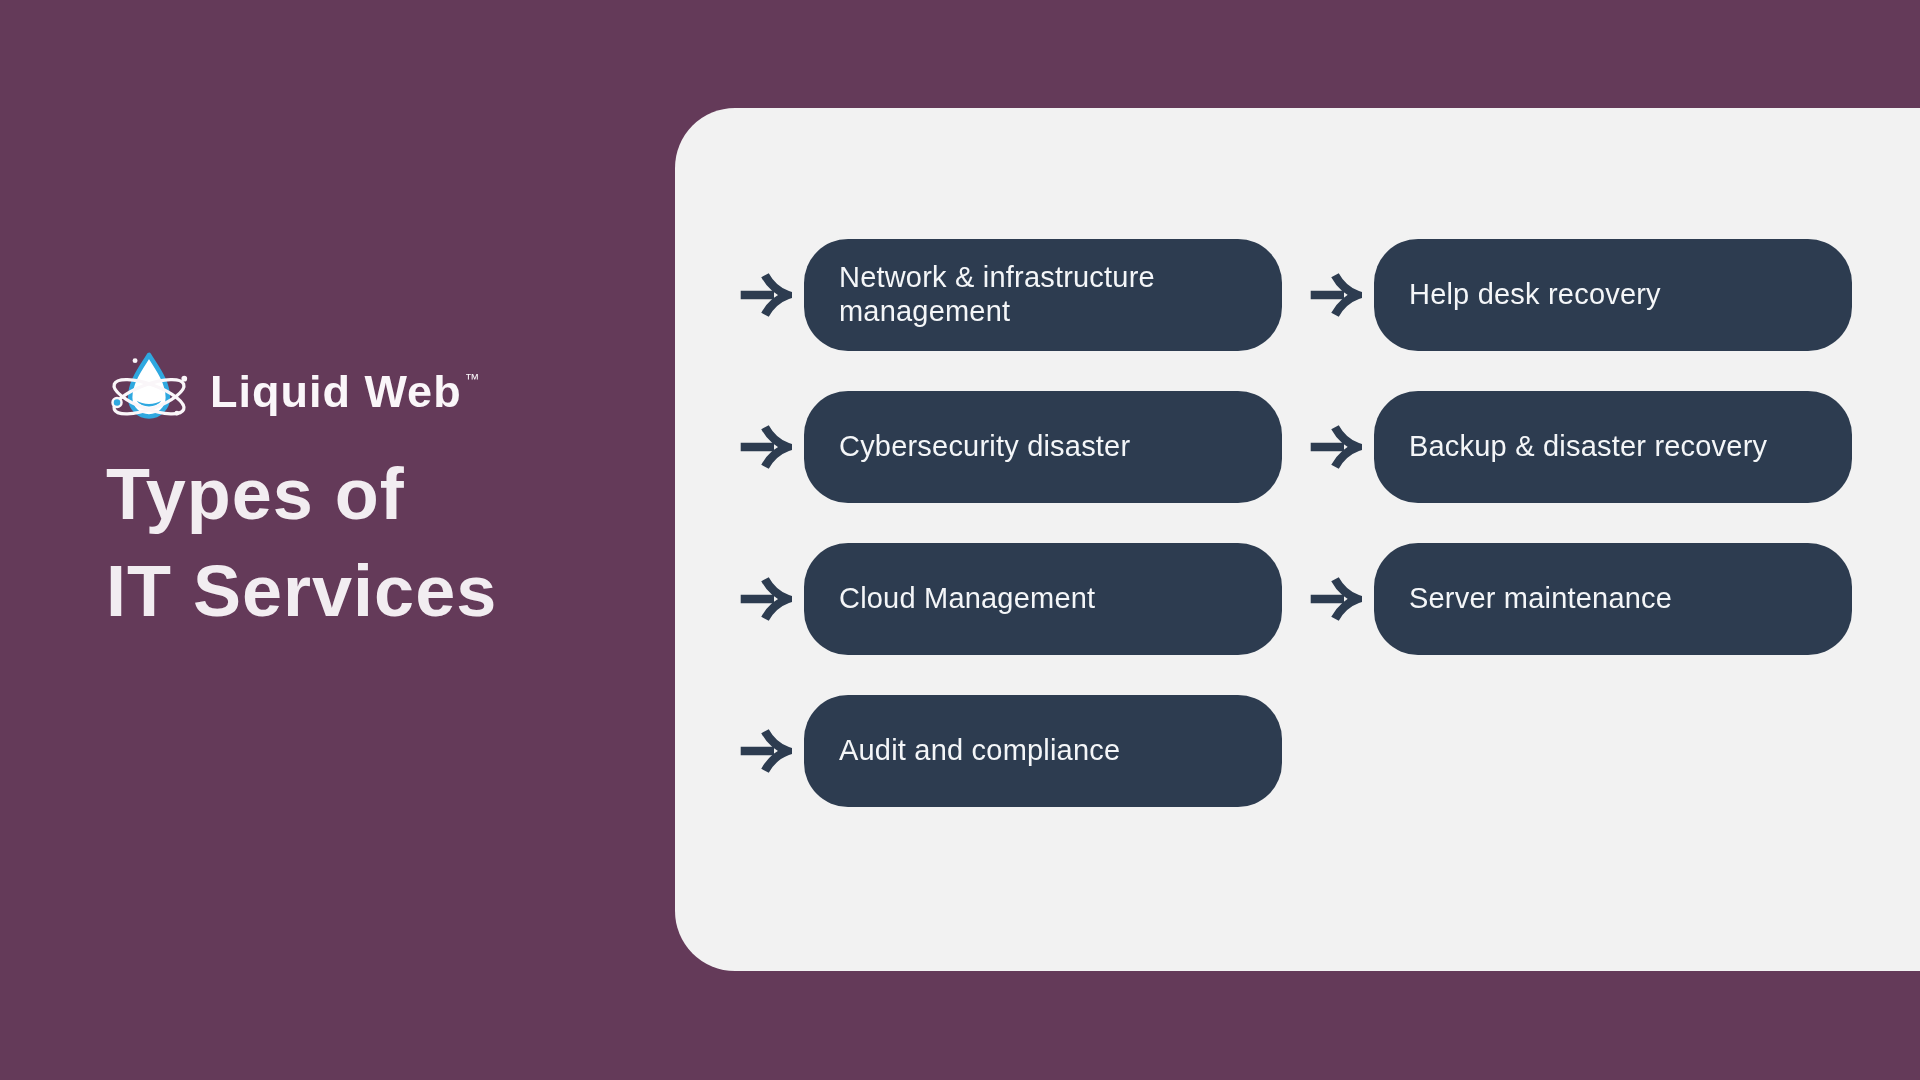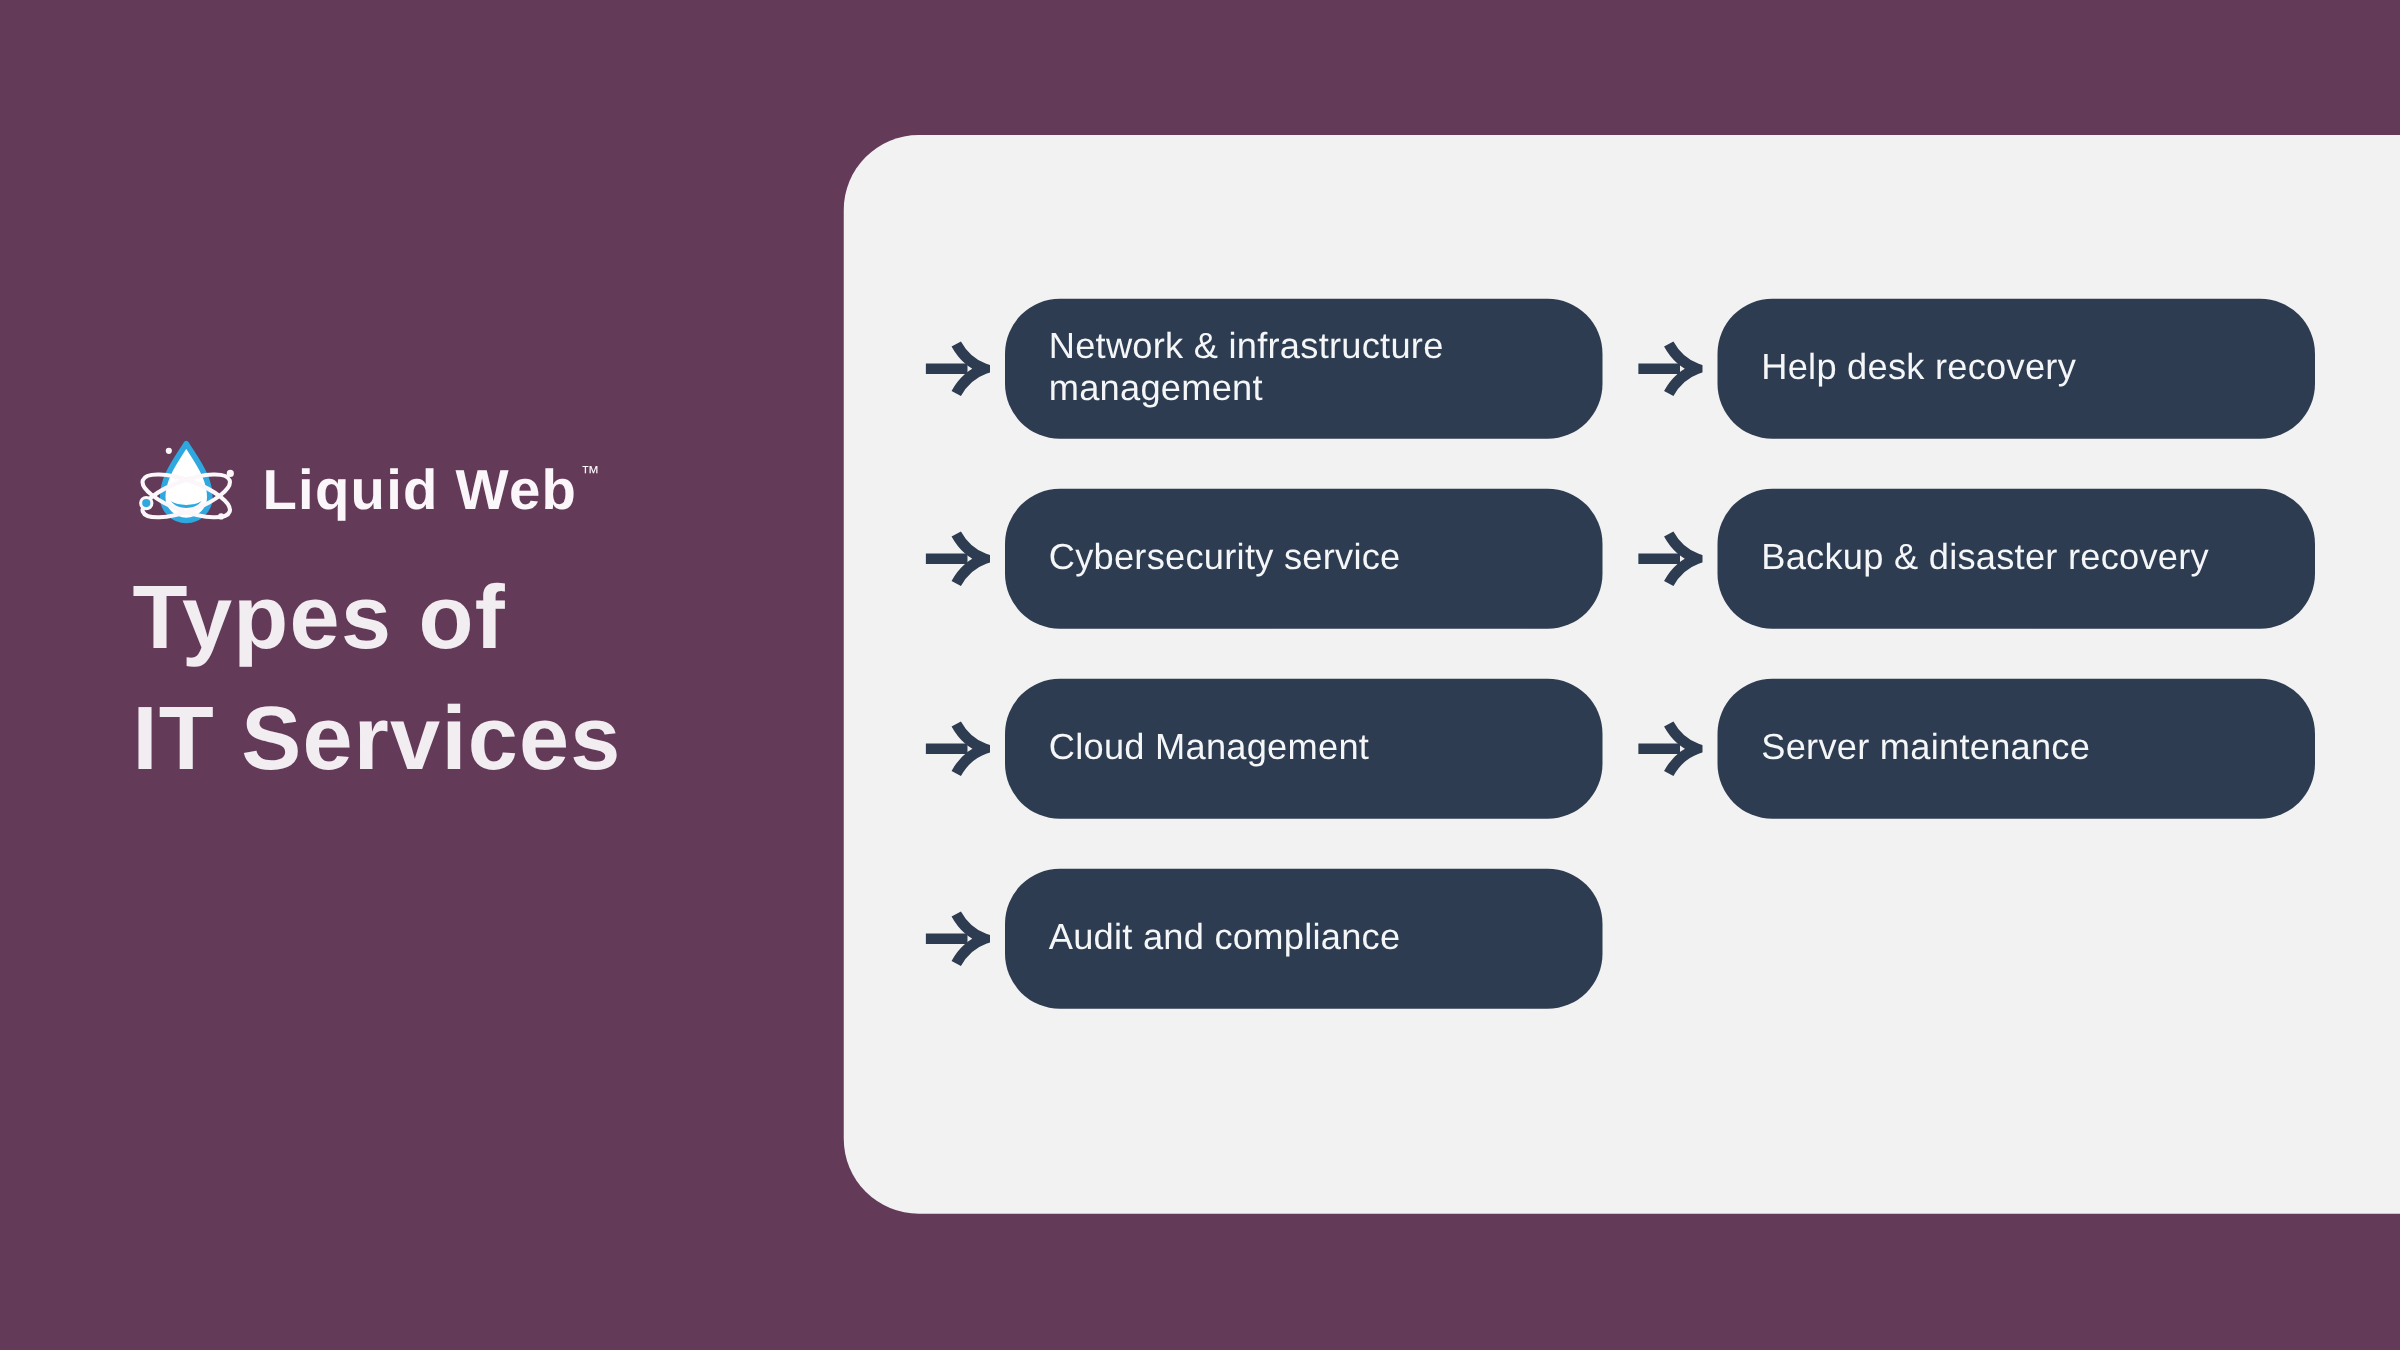--- a/index.html
+++ b/index.html
@@ -163,21 +163,21 @@
     </div>
 
     <div class="cell">
       <svg class="arrow" viewBox="0 0 60 64" aria-hidden="true">
         <g fill="none" stroke="#2d3c50" stroke-width="9.5">
           <path d="M3 32 H40"></path>
           <path d="M30 10 C36 21 44 28 55 32 C44 36 36 43 30 54"></path>
         </g>
       </svg>
       <div class="pill">
-        <span>Cybersecurity service</span>
+        <span>Cybersecurity disaster</span>
       </div>
     </div>
 
     <div class="cell">
       <svg class="arrow" viewBox="0 0 60 64" aria-hidden="true">
         <g fill="none" stroke="#2d3c50" stroke-width="9.5">
           <path d="M3 32 H40"></path>
           <path d="M30 10 C36 21 44 28 55 32 C44 36 36 43 30 54"></path>
         </g>
       </svg>

